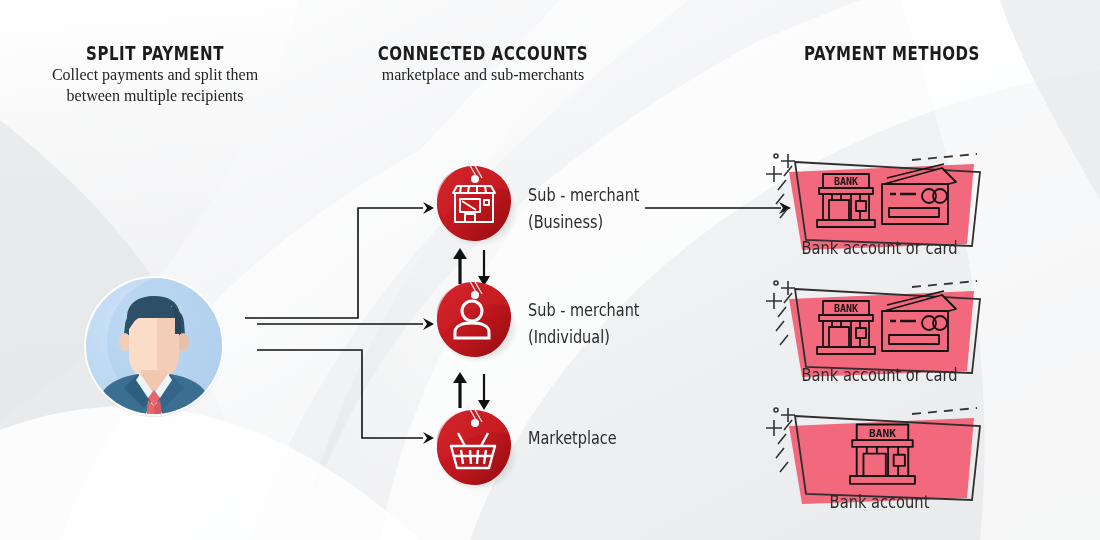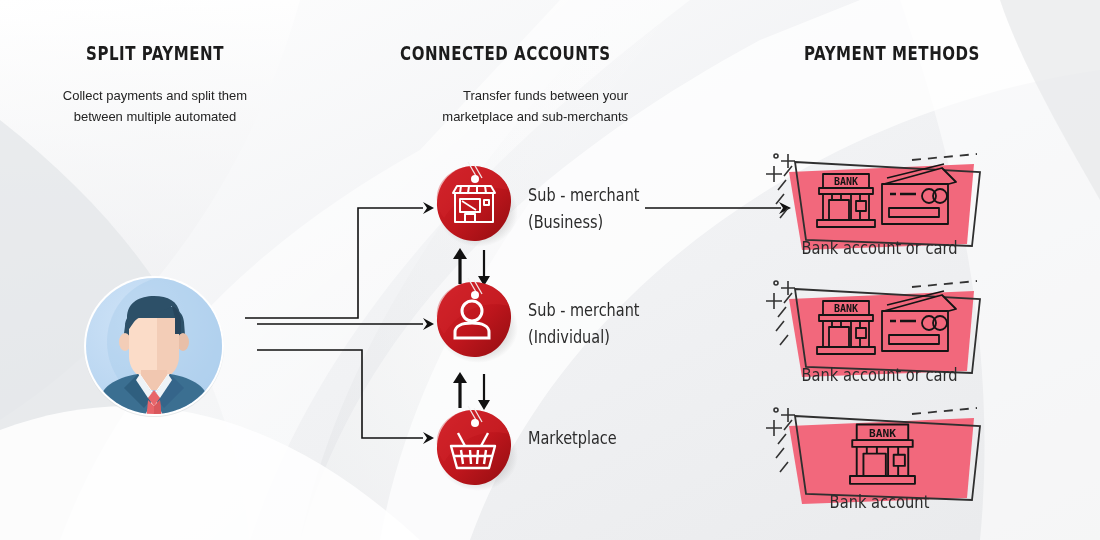--- a/index.html
+++ b/index.html
@@ -19,24 +19,25 @@
     font-family:"Liberation Sans Narrow","DejaVu Sans Condensed","Liberation Sans",sans-serif;
     font-weight:bold;
     font-size:19px;
     letter-spacing:.6px;
     color:#1c1c1c;
     transform:scaleX(.88);
     transform-origin:center;
     white-space:nowrap;
   }
   .col-sub{
-    margin-top:21px;
-    font-size:13px;
+    margin-top:0;
+    font-size:16px;
     line-height:21px;
     color:#232323;
+    font-family:Liberation Serif, serif;
   }
 
   .pin-label{
     position:absolute;
     font-family:"Liberation Sans Narrow","DejaVu Sans Condensed","Liberation Sans",sans-serif;
     font-size:17.5px;
     line-height:27px;
     color:#2b2b2b;
     transform:scaleX(.92);
     transform-origin:left center;
@@ -86,28 +87,27 @@
     <path d="M680,0 C560,160 420,320 380,540 L300,540 C350,310 500,140 620,0 Z" fill="url(#sw2)" opacity="0.5"></path>
     <path d="M900,0 L1100,0 L1100,540 L980,540 C1000,330 950,150 900,0 Z" fill="#ffffff" opacity="0.55"></path>
     <path d="M1000,0 L1100,0 L1100,200 C1060,130 1020,60 1000,0 Z" fill="#e7e8ea" opacity="0.7"></path>
     <path d="M0,430 C160,370 300,430 420,540 L0,540 Z" fill="#ffffff" opacity="0.85"></path>
   </svg>
 
   <div class="col-head" style="left:10px;top:42px;width:290px;">
     <div class="col-title">SPLIT PAYMENT</div>
     <div class="col-sub">
       <div>Collect payments and split them</div>
-      <div>between multiple automated</div>
+      <div>between multiple recipients</div>
     </div>
   </div>
 
-  <div class="col-head" style="left:338px;top:42px;width:290px;text-align:right;">
+  <div class="col-head" style="left:338px;top:42px;width:290px;">
     <div class="col-title">CONNECTED ACCOUNTS</div>
     <div class="col-sub">
-      <div>Transfer funds between your</div>
       <div>marketplace and sub-merchants</div>
     </div>
   </div>
 
   <div class="col-head" style="left:722px;top:42px;width:340px;">
     <div class="col-title">PAYMENT METHODS</div>
   </div>
 
   <svg class="abs" style="left:78px;top:270px;" width="152" height="152" viewBox="0 0 152 152">
     <defs>

